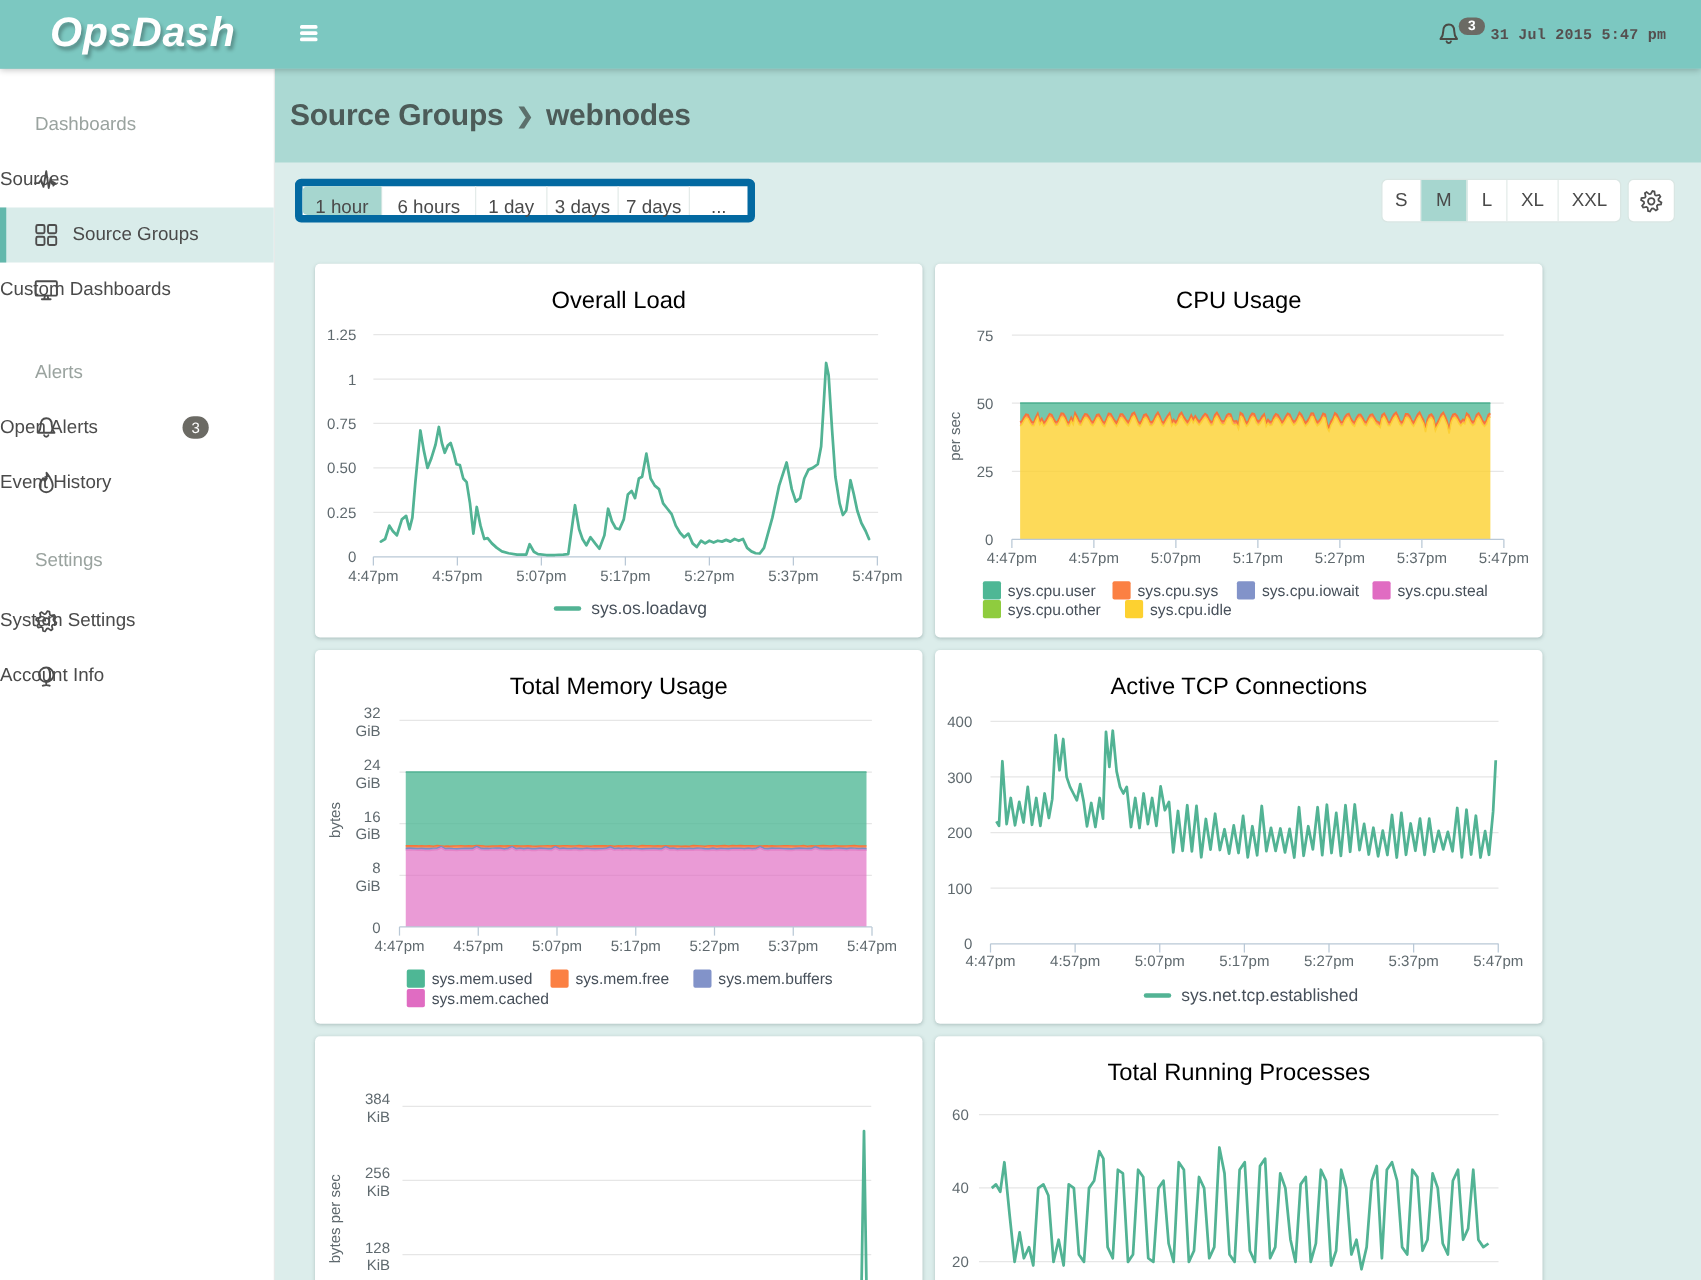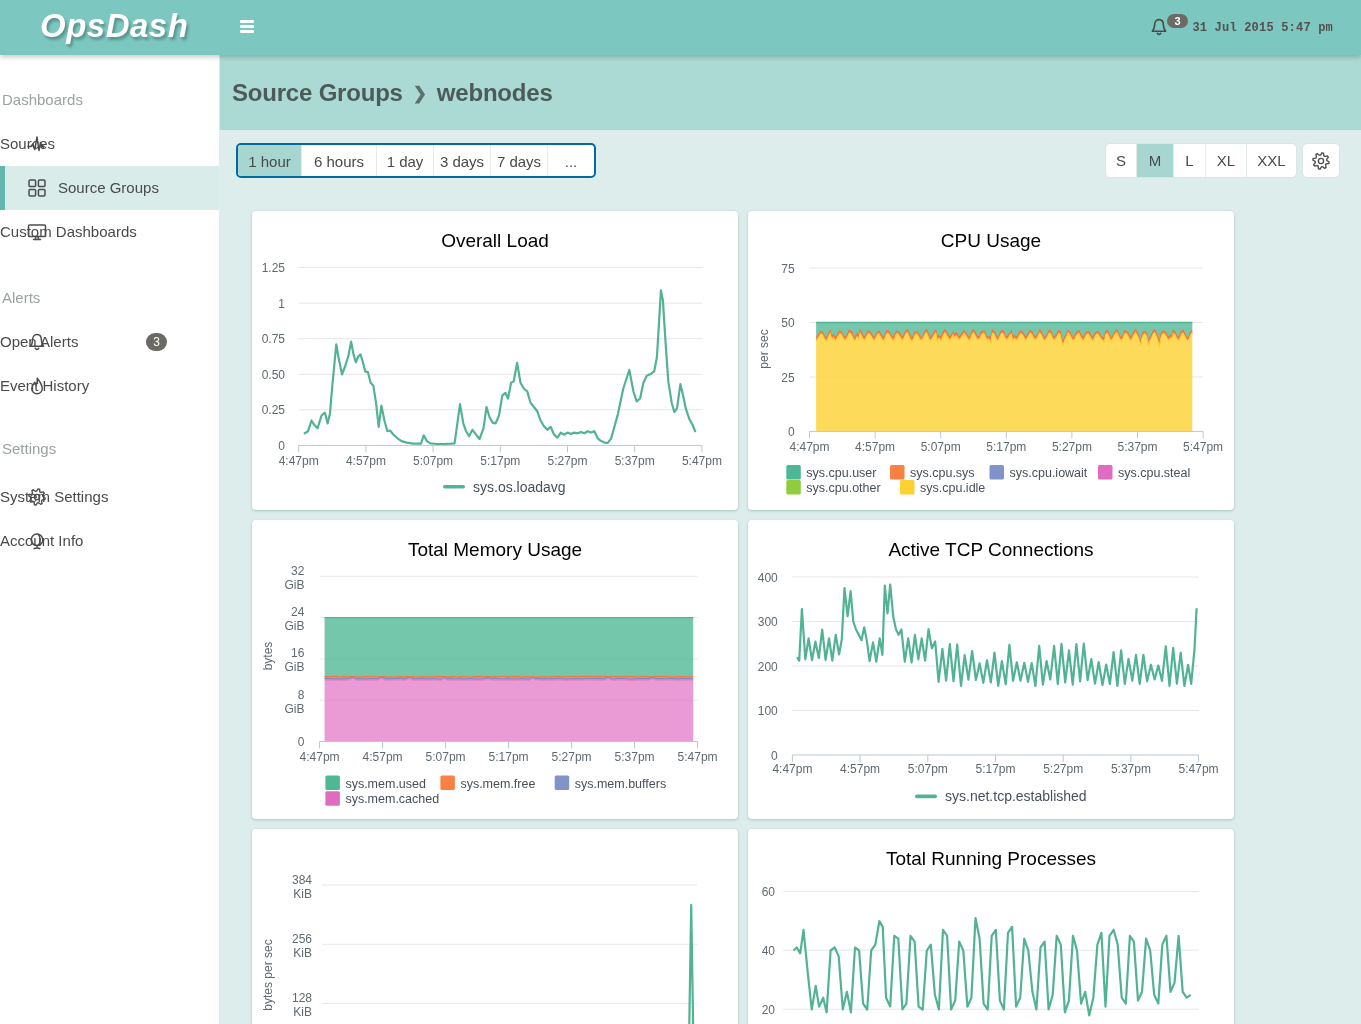--- a/index.html
+++ b/index.html
@@ -4,30 +4,30 @@
 <style>
 * { margin:0; padding:0; box-sizing:border-box; }
 html,body { width:1361px; height:1024px; overflow:hidden; }
 body { font-family:"Liberation Sans",sans-serif; background:#dcedeb; position:relative; }
 .topbar { position:absolute; left:0; top:0; width:1361px; height:55px; background:#7cc8c1; z-index:30; box-shadow:0 2px 5px rgba(0,0,0,0.22); }
 .logo { position:absolute; left:40px; top:7px; font-size:33px; font-weight:bold; font-style:italic; color:#fff; letter-spacing:0.5px; text-shadow:2px 3px 3px rgba(0,0,0,0.28); }
 .burger { position:absolute; left:240px; top:20px; }
 .burger div { width:14px; height:2.6px; background:#fff; border-radius:1.3px; margin-bottom:2.6px; }
 .topdate { position:absolute; right:28px; top:21px; font-family:"Liberation Mono",monospace; font-size:12px; font-weight:bold; color:#554f4f; letter-spacing:0.2px; }
 .sidebar { position:absolute; left:0; top:55px; width:220px; height:969px; background:#fff; z-index:10; border-right:1px solid #e7eae9; }
-.navhead { padding-left:2px; font-size:15px; color:#9aa39f; }
+.navhead { padding-left:28px; font-size:15px; color:#9aa39f; }
 .navitem { position:relative; height:44px; line-height:44px; font-size:15px; color:#4a4a4a; }
 .navitem svg { position:absolute; left:27px; top:12px; }
 .navitem.active { background:#d9ecea; border-left:5px solid #63b8ac; padding-left:53px; }
 .navitem.active svg { left:22px; }
 .navbadge { position:absolute; left:146px; top:13px; width:21px; height:18px; line-height:18px; background:#6b6a64; color:#fff; border-radius:9px; font-size:12px; text-align:center; }
 .crumbbar { position:absolute; left:220px; top:55px; width:1141px; height:75px; background:#abd9d3; }
 .crumb { position:absolute; left:232px; top:79px; font-size:24px; font-weight:bold; color:#4c5b58; letter-spacing:-0.2px; z-index:5; }
 .crumb .sep { font-size:17px; padding:0 10px; color:#5c706c; position:relative; top:-2px; }
-.tabs { position:absolute; left:236px; top:143px; height:35px; display:flex; background:#fff; border:2px solid #0369a1; border-radius:5px; z-index:5; }
+.tabs { position:absolute; left:236px; top:143px; height:35px; display:flex; background:#fff; border:6px solid #0369a1; border-radius:5px; z-index:5; }
 .tab { line-height:33px; font-size:15px; color:#4a4a4a; text-align:center; border-right:1px solid #e4ebe9; }
 .tab:last-child { border-right:none; }
 .tab.active { background:#a6d6cf; border-radius:4px 0 0 4px; }
 .sizes { position:absolute; left:1105px; top:143px; height:35px; display:flex; background:#fff; border:1px solid #d9e6e3; border-radius:5px; z-index:5; }
 .gearbtn { position:absolute; left:1302px; top:143px; width:38px; height:35px; background:#fff; border:1px solid #d9e6e3; border-radius:5px; z-index:5; text-align:center; }
 .gearbtn svg { margin-top:7px; }
 .card { position:absolute; width:486px; height:299px; background:#fff; border-radius:4px; box-shadow:0 1px 3px rgba(90,115,115,0.35); }
 .ctitle { position:absolute; top:19px; width:100%; text-align:center; font-size:19px; color:#000000; }
 </style>
 </head>

